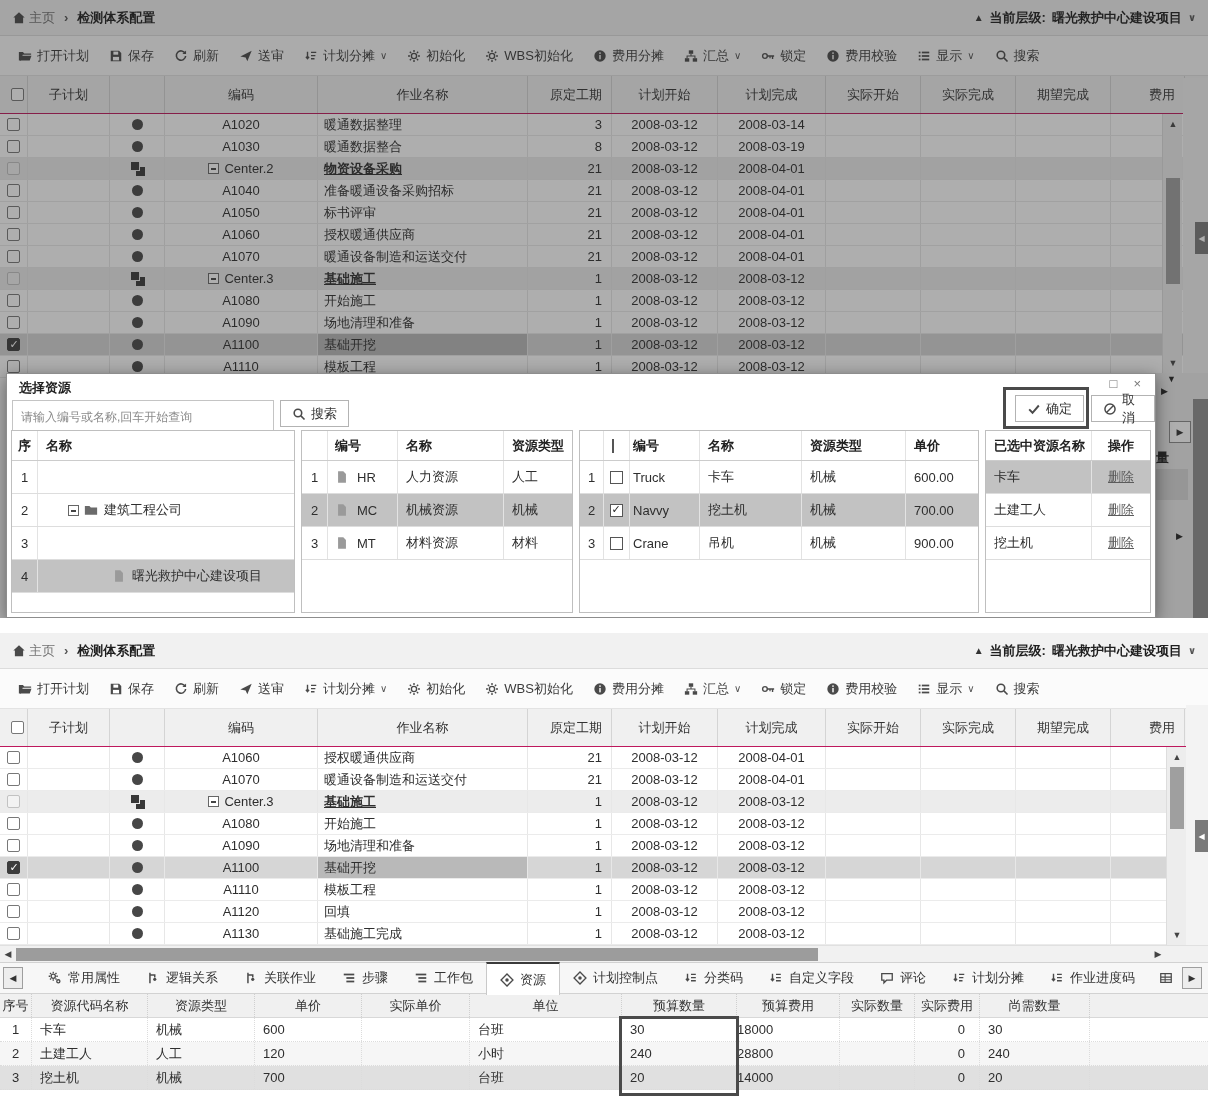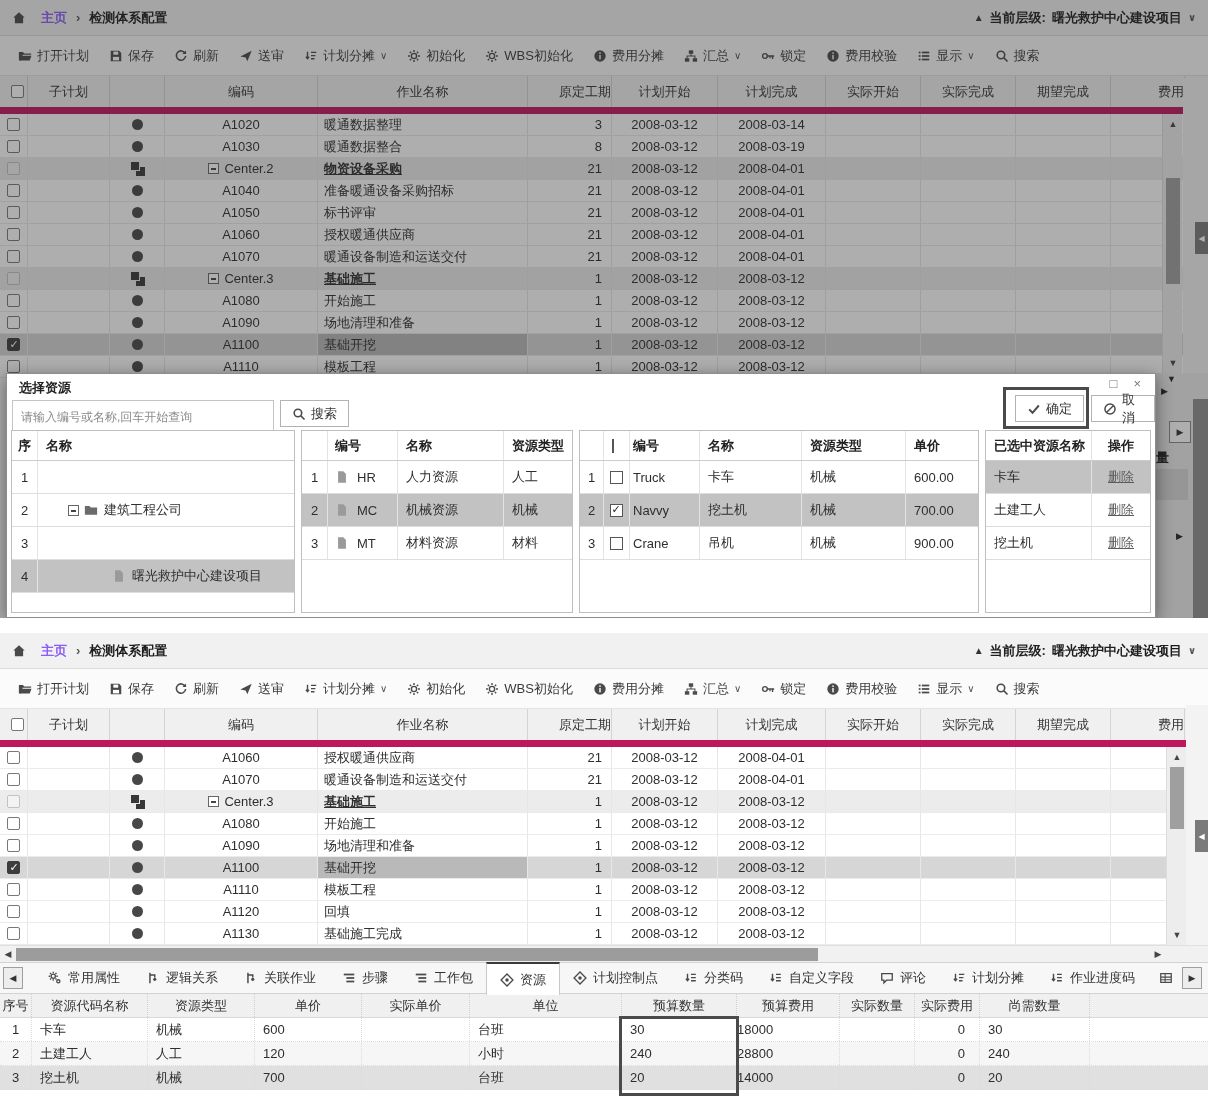--- a/index.html
+++ b/index.html
@@ -8,44 +8,44 @@
     font-family:"Liberation Sans","DejaVu Sans",sans-serif; font-size:13px; color:#2e2e2e;
     overflow:hidden;
   }
   .section { position:absolute; left:0; width:1208px; overflow:hidden; background:#fff; }
   #sec-top { top:0; height:618px; }
   #sec-bot { top:633px; height:480px; }
 
   
   .crumb { height:36px; background:#f1f1f1; border-bottom:1px solid #dcdcdc;
            display:flex; align-items:center; padding:0 12px; }
-  .crumb .home-wrap { display:flex; align-items:center; gap:15px; font-weight:bold; color:#8b5cf6; }
+  .crumb .home-wrap { display:flex; align-items:center; gap:3px; font-weight:normal; color:#737373; }
   .crumb .sep { margin:0 9px; color:#555; font-weight:bold; }
   .crumb .page { font-weight:bold; color:#1e1e1e; }
   .crumb .spacer { flex:1; }
   .level { display:flex; align-items:center; gap:6px; font-weight:bold; color:#1e1e1e; }
   .tri-up { font-size:10px; color:#333; }
   .chev { font-size:10px; color:#555; }
 
   
   .toolbar { height:40px; background:#fbfbfb; border-bottom:1px solid #e3e3e3;
              display:flex; align-items:center; padding:0 8px; }
   .tbtn { display:flex; align-items:center; gap:5px; padding:5px 10px; color:#3b3b3b; cursor:default; }
   .ic { width:14px; height:14px; display:inline-block; color:#4a4a4a; flex:none; }
   .ic svg { width:14px; height:14px; display:block; }
 
   
-  .theader { height:38px; background:#f0f0f0; border-bottom:7px solid #be185d; display:flex; }
+  .theader { height:38px; background:#f0f0f0; border-bottom:1px solid #be185d; display:flex; }
   .th { display:flex; align-items:center; justify-content:center;
         border-right:1px solid #d4d4d4; color:#333; overflow:hidden; white-space:nowrap; }
   .c-cb{width:28px;} .c-sub{width:82px;} .c-ico{width:55px;} .c-code{width:153px;}
   .c-name{width:210px;} .c-dur{width:84px;} .c-ps{width:106px;} .c-pf{width:108px;}
   .c-as{width:95px;} .c-af{width:95px;} .c-ef{width:95px;} .c-cost{width:74px;}
   .c-fill{flex:1; border-right:none !important; }
-  .th.c-dur,.th.c-cost{ justify-content:flex-end; }
+  .th.c-dur,.th.c-cost{ justify-content:flex-end; padding-right:9px; }
   .trow { height:22px; display:flex; border-bottom:1px solid #ebebeb; background:#fff; }
   .td { display:flex; align-items:center; border-right:1px solid #e7e7e7;
         overflow:hidden; white-space:nowrap; }
   .td.c-code{ justify-content:center; }
   .td.c-name{ padding-left:6px; }
   .td.c-dur{ justify-content:flex-end; padding-right:9px; }
   .td.c-ps,.td.c-pf{ justify-content:center; }
   .trow.group { background:#ececec; }
   .trow.group .c-name span { font-weight:bold; text-decoration:underline; }
   .trow.selrow { background:#d6d6d6; }

